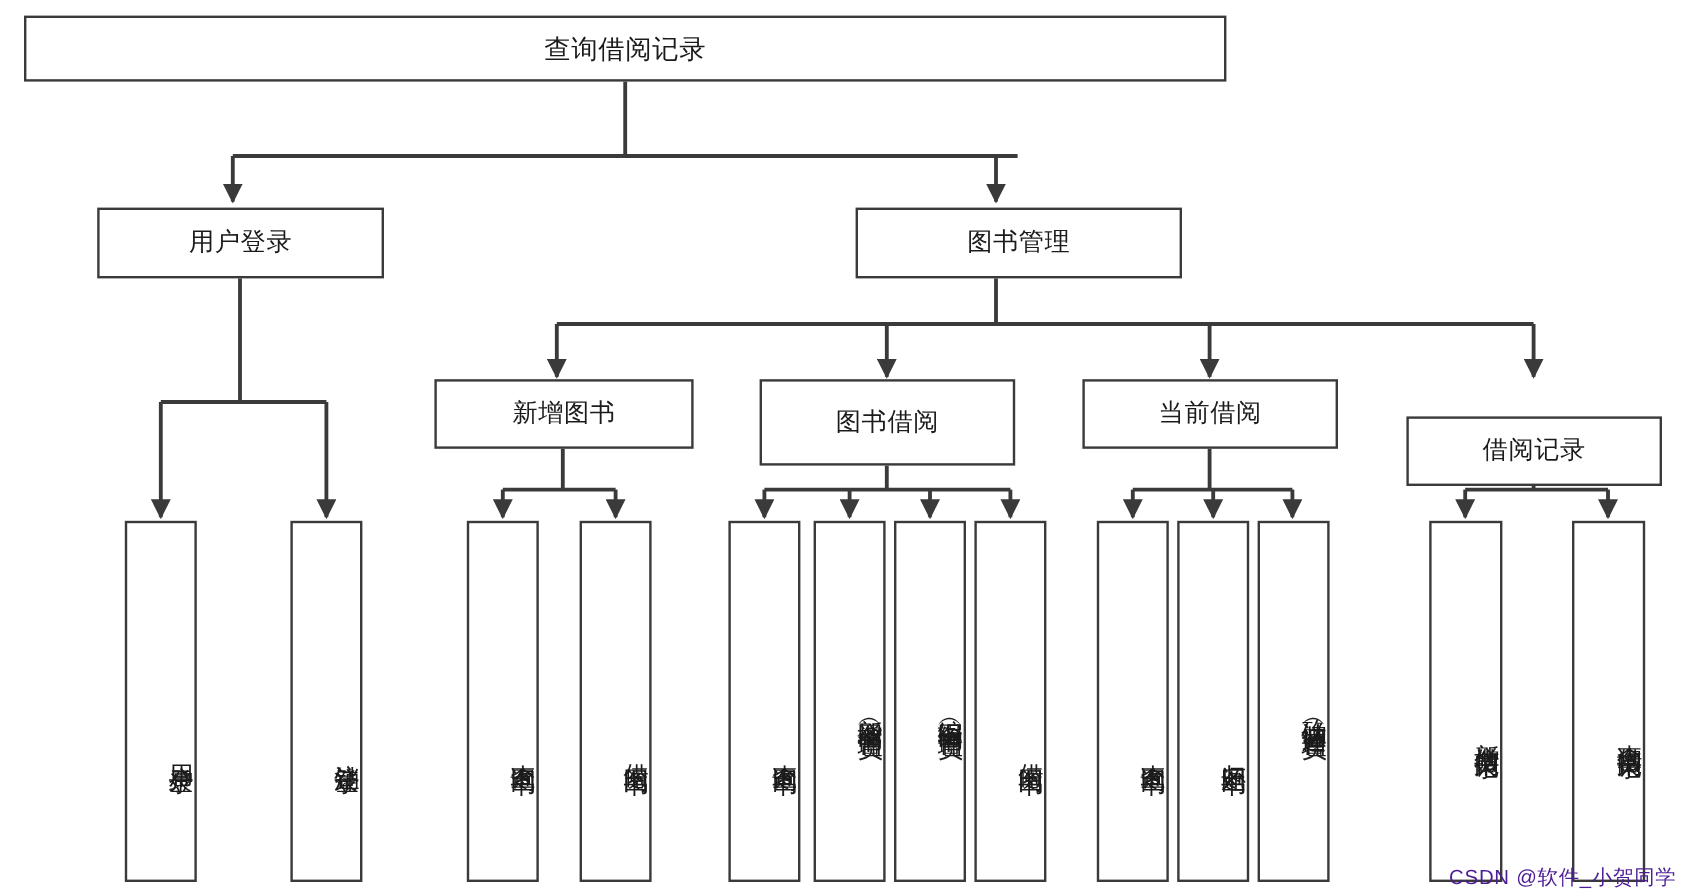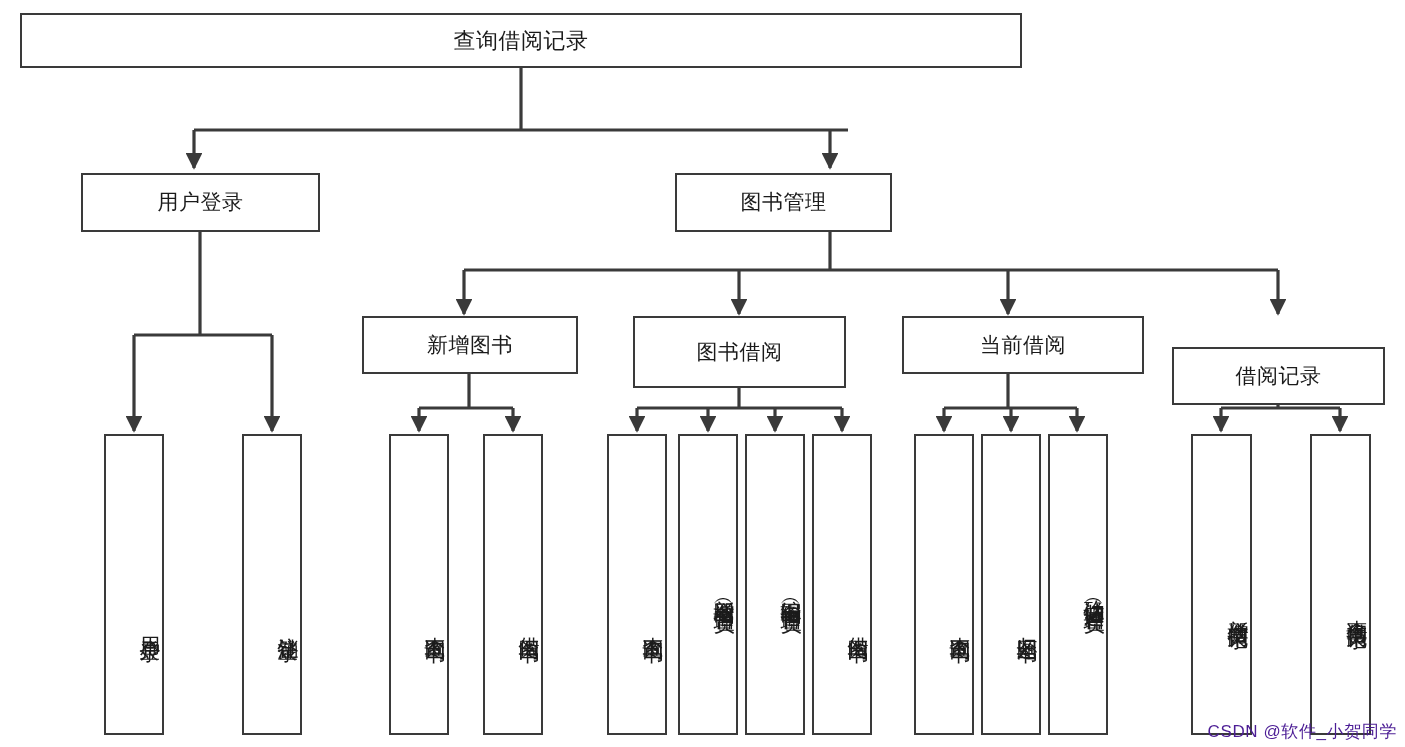--- a/index.html
+++ b/index.html
@@ -121,25 +121,25 @@
       <path d="M 1278 373 L 1278 408"></path>
       <path d="M 1221 408 L 1340 408"></path>
       <path d="M 1221 408 L 1221 431" marker-end="url(#arrowhead)"></path>
       <path d="M 1340 408 L 1340 431" marker-end="url(#arrowhead)"></path>
     </g>
   </svg>
 
   <div class="node node-h node-root" style="left:20px; top:13px; width:1002px; height:55px;">查询借阅记录</div>
 
   <div class="node node-h" style="left:81px; top:173px; width:239px; height:59px;">用户登录</div>
-  <div class="node node-h" style="left:675px; top:173px; width:217px; height:59px;">图书管理</div>
+  <div class="node node-h" style="left:713px; top:173px; width:272px; height:59px;">图书管理</div>
 
   <div class="node node-h" style="left:362px; top:316px; width:216px; height:58px;">新增图书</div>
   <div class="node node-h" style="left:633px; top:316px; width:213px; height:72px;">图书借阅</div>
-  <div class="node node-h" style="left:902px; top:316px; width:242px; height:58px;">当前借阅</div>
+  <div class="node node-h" style="left:902px; top:316px; width:213px; height:58px;">当前借阅</div>
   <div class="node node-h" style="left:1172px; top:316px; width:213px; height:58px;margin-top:31px;">借阅记录</div>
 
   <div class="node node-v pad-small" style="left:104px; top:434px; width:60px; height:301px;">用户登录</div>
   <div class="node node-v pad-small" style="left:242px; top:434px; width:60px; height:301px;">注销登录</div>
 
   <div class="node node-v pad-small" style="left:389px; top:434px; width:60px; height:301px;">查询图书</div>
   <div class="node node-v pad-small" style="left:483px; top:434px; width:60px; height:301px;">借阅图书</div>
 
   <div class="node node-v pad-small" style="left:607px; top:434px; width:60px; height:301px;">查询图书</div>
   <div class="node node-v pad-tiny" style="left:678px; top:434px; width:60px; height:301px;">新增图书（管理员）</div>

